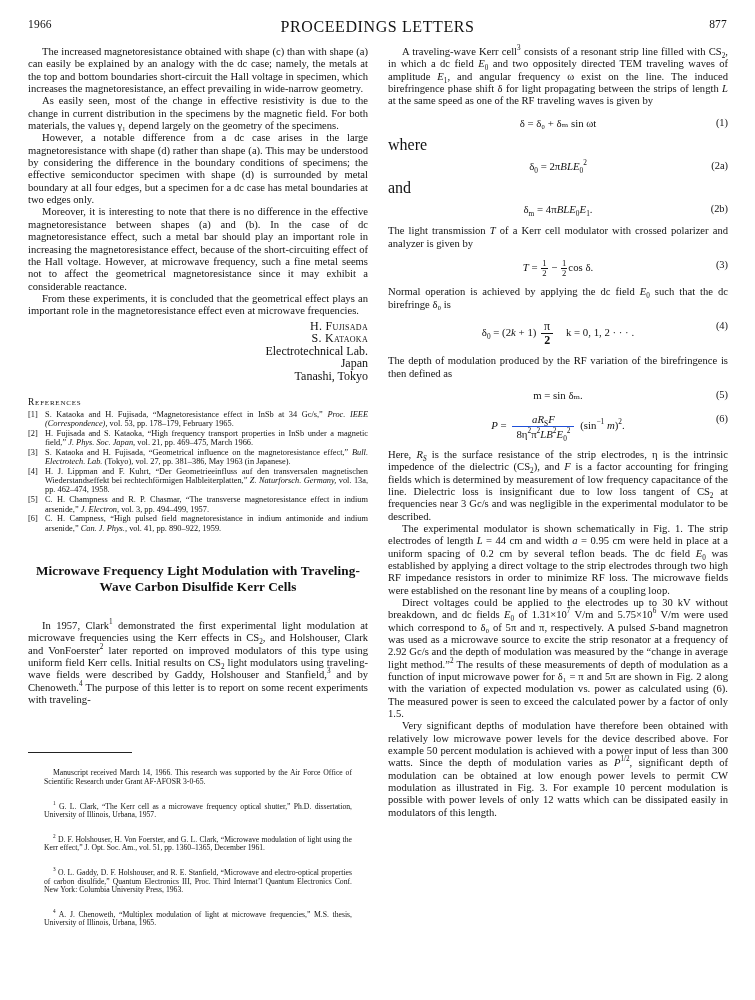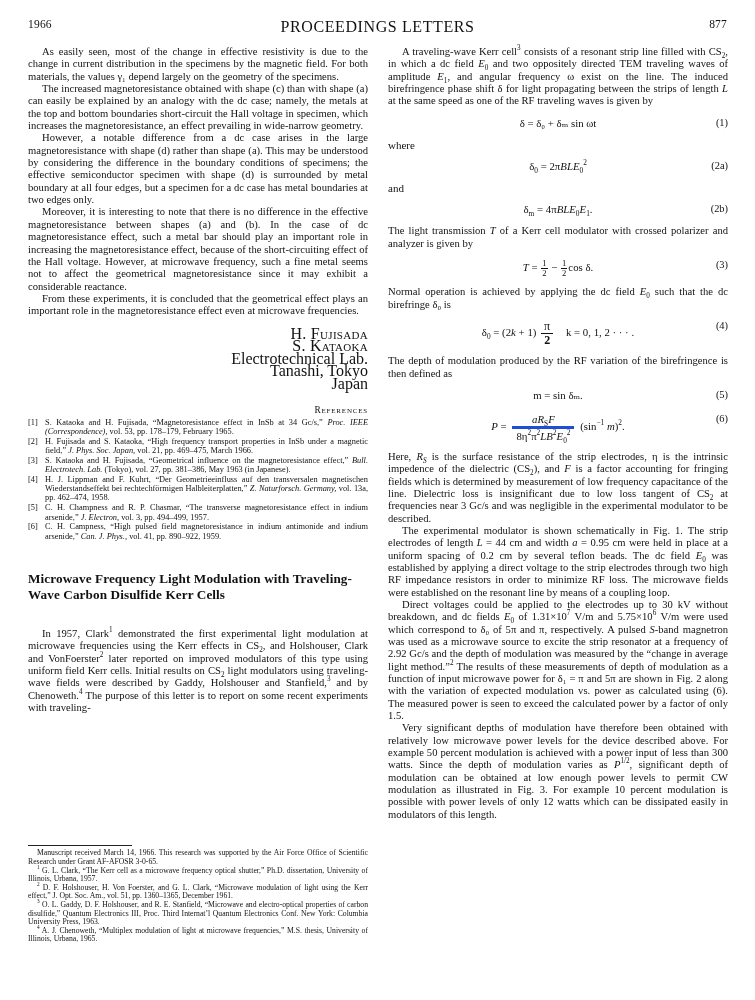--- a/index.html
+++ b/index.html
@@ -75,35 +75,35 @@
     font-size: 10.6px;
     line-height: 12.35px;
     text-align: justify;
     text-indent: 14px;
     hyphens: manual;
   }
   p.noindent { text-indent: 0; }
 
   
   .signature {
-    margin-top: 10px;
+    margin-top: 2px;
     text-align: right;
-    font-size: 16px;
+    font-size: 12px;
     line-height: 12.6px;
   }
   .signature .nm {
     font-variant: small-caps;
     letter-spacing: .3px;
   }
 
   
   .refs-title {
     margin-top: 14px;
     margin-bottom: 3px;
-    text-align: right;
+    text-align: left;
     font-size: 9.4px;
     font-variant: small-caps;
     letter-spacing: .8px;
   }
   ol.reflist {
     margin: 0;
     padding: 0;
     list-style: none;
     font-size: 8.35px;
     line-height: 9.3px;
@@ -123,20 +123,21 @@
   }
   i, .it { font-style: italic; }
 
   
   .art-title {
     margin-top: 30px;
     font-size: 13.2px;
     font-weight: bold;
     line-height: 16.5px;
     letter-spacing: .1px;
+    text-align: center;
   }
   .art-body {
     margin-top: 24px;
   }
 
   
   .footnotes {
     position: absolute;
     left: 0;
     right: 0;
@@ -148,21 +149,21 @@
   .footnotes .rule {
     width: 104px;
     height: 1px;
     background: #222;
     margin-bottom: 3px;
   }
   .footnotes p {
     font-size: 7.7px;
     line-height: 8.6px;
     text-indent: 9px;
-    margin: 0;
+    margin: 16px;
   }
   sup {
     font-size: 68%;
     vertical-align: super;
     line-height: 0;
   }
   sub {
     font-size: 68%;
     vertical-align: sub;
     line-height: 0;
@@ -204,21 +205,21 @@
     padding: 0 1px;
   }
   .bigfrac {
     display: inline-block;
     vertical-align: middle;
     text-align: center;
     margin: 0 3px;
   }
   .bigfrac .n {
     display: block;
-    border-bottom: 3px solid #1d4ed8;
+    border-bottom: 1px solid #1d4ed8;
     padding: 0 4px 1px 4px;
   }
   .bigfrac .d {
     display: block;
     padding: 1px 4px 0 4px;
   }
   .pfrac {
     display: inline-block;
     vertical-align: middle;
     text-align: center;
@@ -231,52 +232,52 @@
     padding: 0 3px;
     line-height: 1.05;
   }
   .pfrac .d {
     display: block;
     padding: 0 3px;
     font-weight: bold;
     line-height: 1.05;
   }
   .where {
-    font-size: 11px;
+    font-size: 16px;
     margin: 0;
     text-indent: 0;
   }
 </style>
 </head>
 <body>
 
 <div class="page">
 
   <div class="runhead">
     <span class="folio-left">1966</span>
     <span class="center-title">PROCEEDINGS LETTERS</span>
     <span class="folio-right">877</span>
   </div>
 
   <div class="columns">
 
     <div class="col col-left">
 
+      <p>The increased magnetoresistance obtained with shape (c) than with shape (a) can easily be explained by an analogy with the dc case; namely, the metals at the top and bottom boundaries short-circuit the Hall voltage in specimen, which increases the magnetoresistance, an effect prevailing in wide-narrow geometry.</p>
       <p>As easily seen, most of the change in effective resistivity is due to the change in current distribution in the specimens by the magnetic field. For both materials, the values γ₁ depend largely on the geometry of the specimens.</p>
-      <p>The increased magnetoresistance obtained with shape (c) than with shape (a) can easily be explained by an analogy with the dc case; namely, the metals at the top and bottom boundaries short-circuit the Hall voltage in specimen, which increases the magnetoresistance, an effect prevailing in wide-narrow geometry.</p>
       <p>However, a notable difference from a dc case arises in the large magnetoresistance with shape (d) rather than shape (a). This may be understood by considering the difference in the boundary conditions of specimens; the effective semiconductor specimen with shape (d) is surrounded by metal boundary at all four edges, but a specimen for a dc case has metal boundaries at two edges only.</p>
       <p>Moreover, it is interesting to note that there is no difference in the effective magnetoresistance between shapes (a) and (b). In the case of dc magnetoresistance effect, such a metal bar should play an important role in increasing the magnetoresistance effect, because of the short-circuiting effect of the Hall voltage. However, at microwave frequency, such a fine metal seems not to affect the geometrical magnetoresistance since it may exhibit a considerable reactance.</p>
       <p>From these experiments, it is concluded that the geometrical effect plays an important role in the magnetoresistance effect even at microwave frequencies.</p>
 
       <div class="signature">
         <div class="nm">H. Fujisada</div>
         <div class="nm">S. Kataoka</div>
         <div>Electrotechnical Lab.</div>
+        <div>Japan</div>
         <div>Tanashi, Tokyo</div>
-        <div>Japan</div>
       </div>
 
       <div class="refs-title">References</div>
 
       <ol class="reflist">
         <li>
           <span class="marker">[1]</span><span>S. Kataoka and H. Fujisada, </span><span>“Magnetoresistance effect in InSb at 34 Gc/s,” </span><i>Proc. IEEE (Correspondence), </i><span>vol. 53, pp. 178–179, February 1965.</span>
         </li>
         <li>
           <span class="marker">[2]</span><span>H. Fujisada and S. Kataoka, </span><span>“High frequency transport properties in InSb under a magnetic field,” </span><i>J. Phys. Soc. Japan, </i><span>vol. 21, pp. 469–475, March 1966.</span>

